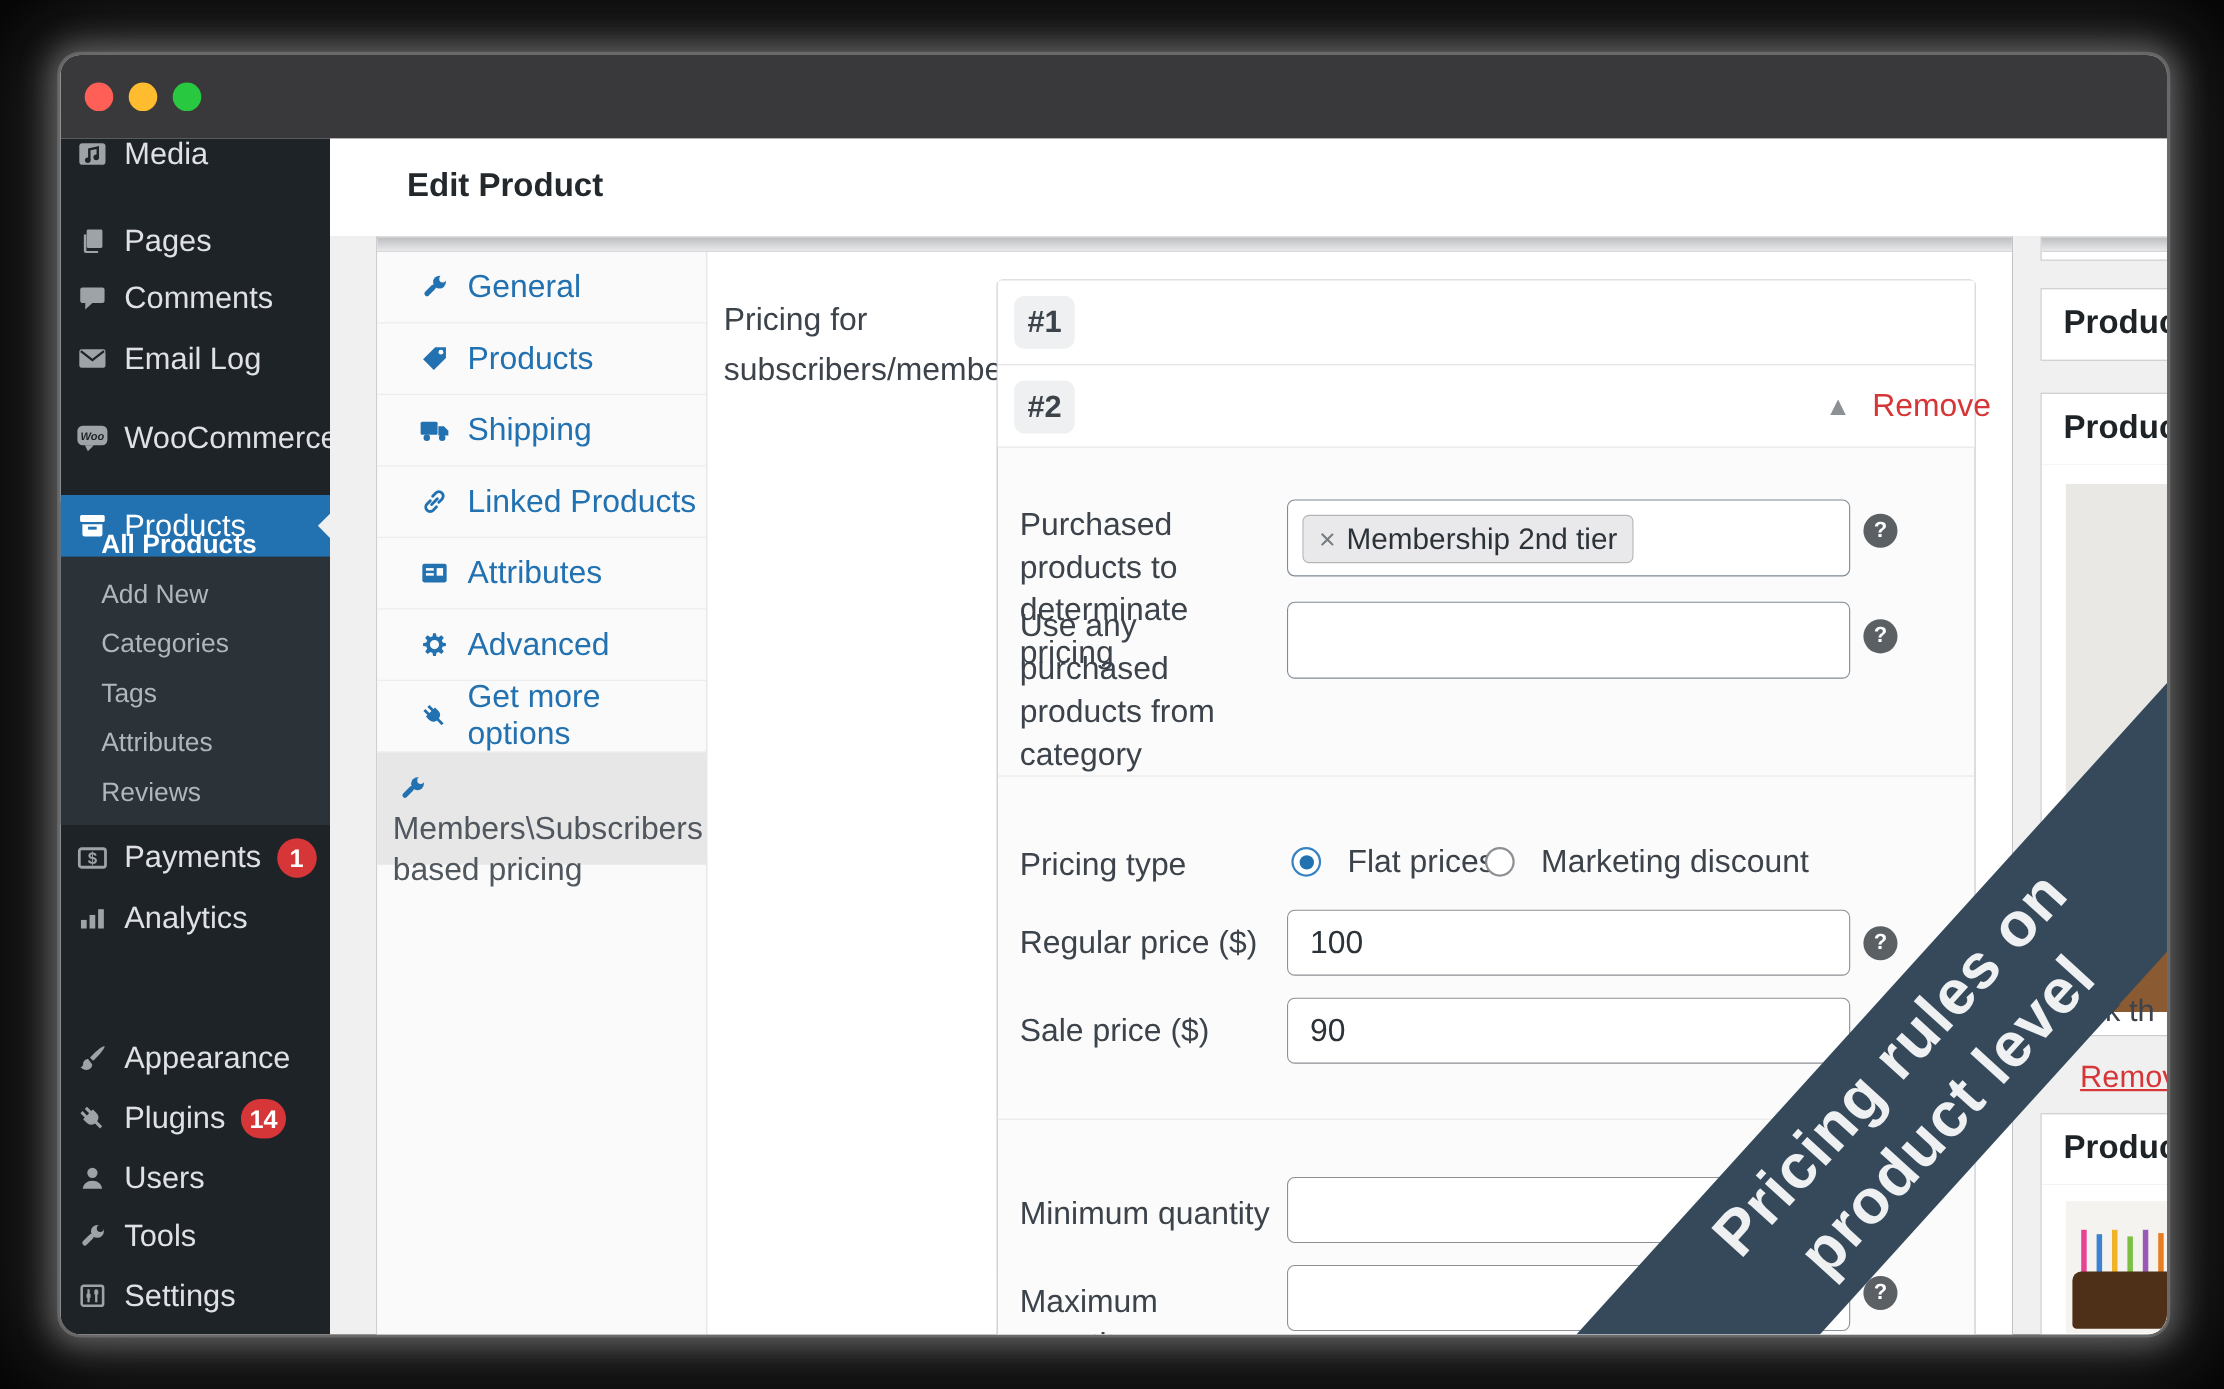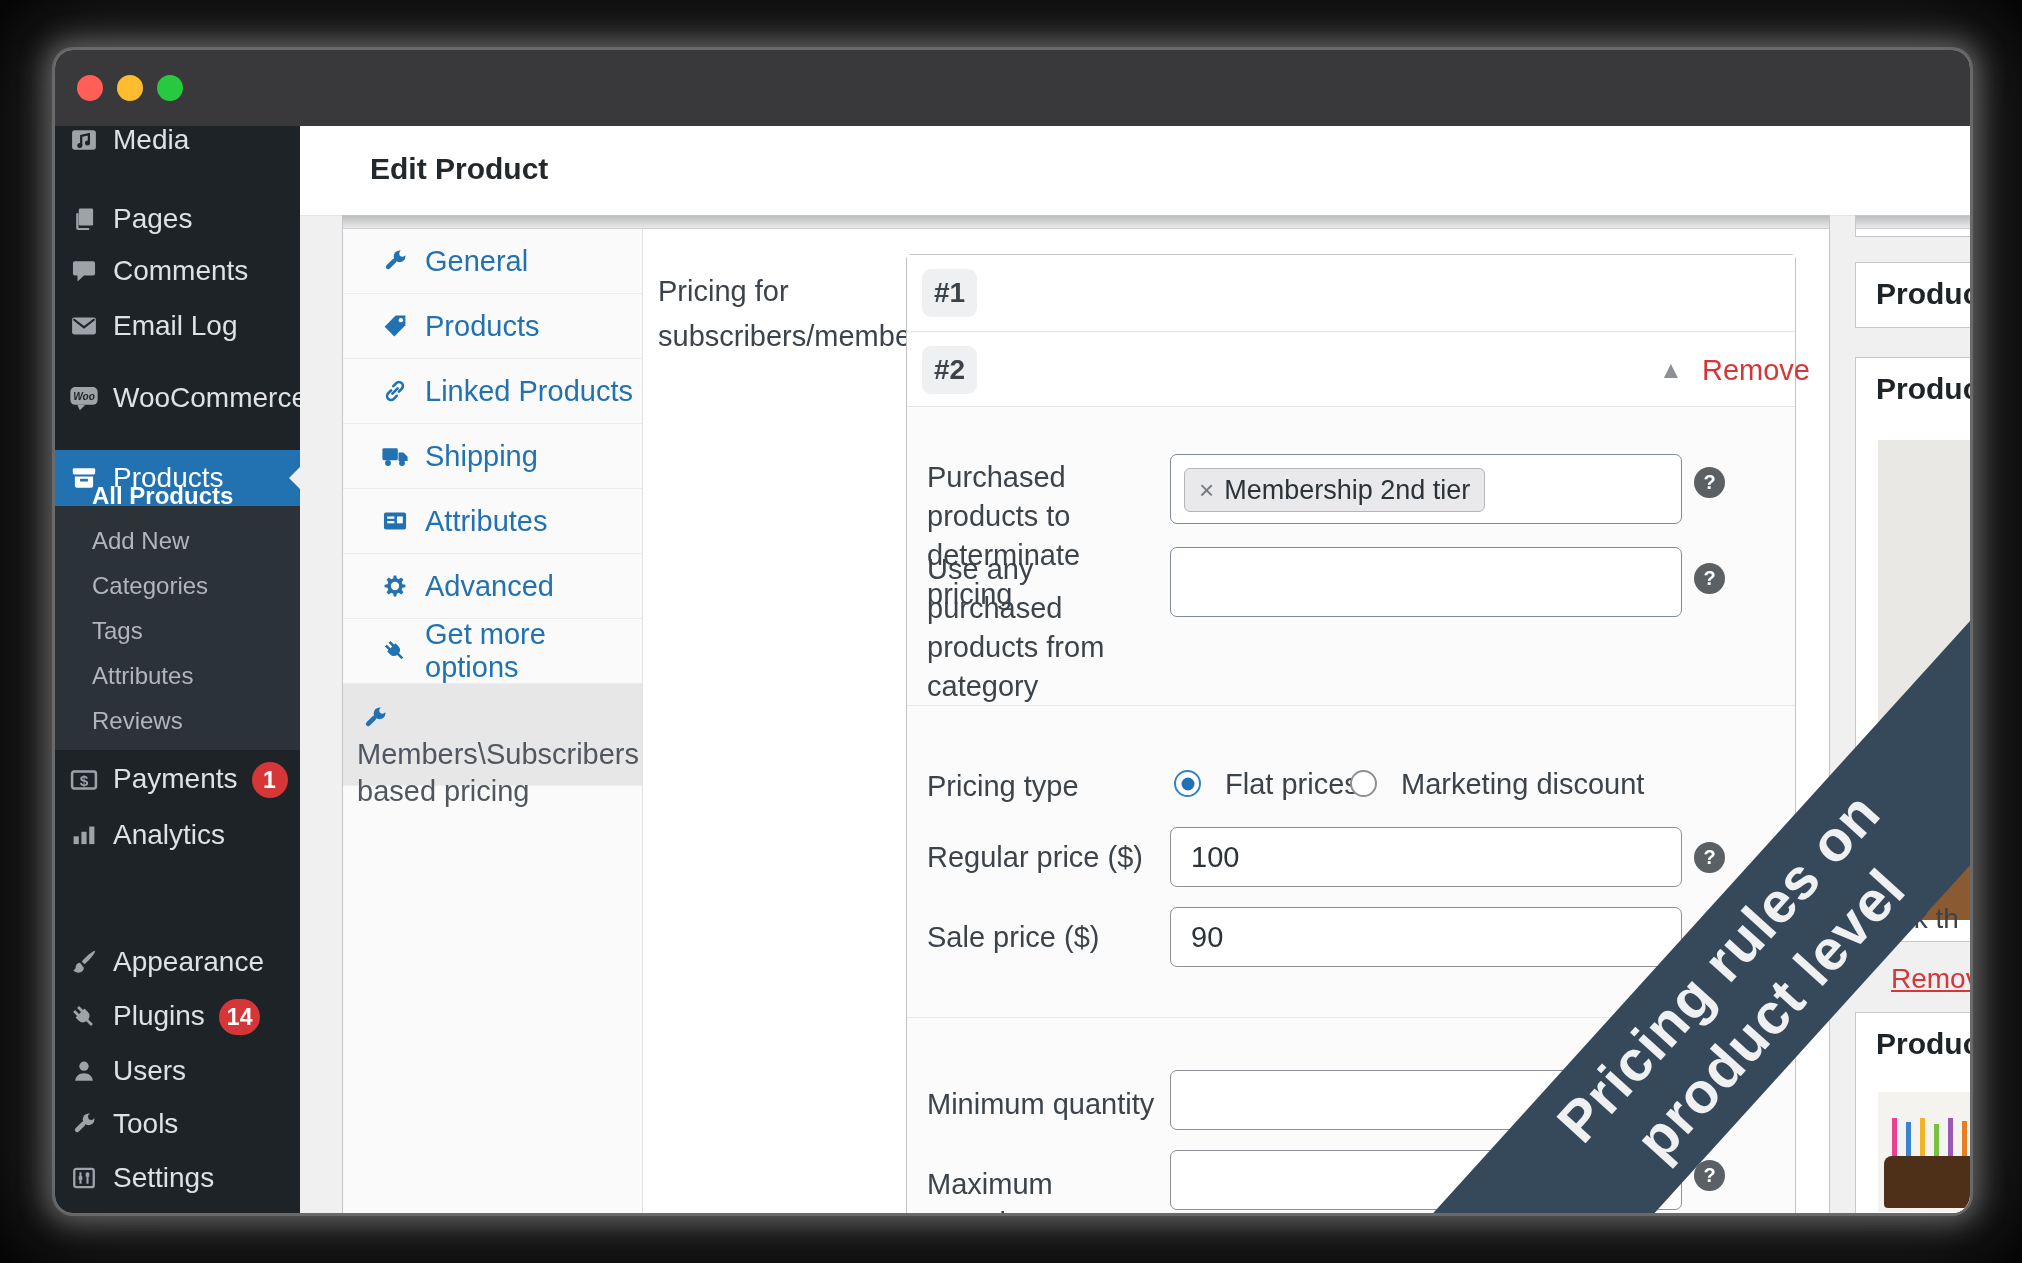--- a/index.html
+++ b/index.html
@@ -270,38 +270,38 @@
           <span class="tic">
                 <svg width="26" height="26" viewBox="0 0 20 20" fill="currentColor">
                   <path d="M2 10.5 10.5 2H18v7.5L9.5 18z"></path>
                   <circle cx="14.5" cy="5.5" r="1.7" fill="#fafafa"></circle>
                 </svg>
               </span>
           <span>Products</span>
         </div>
         <div class="tab">
           <span class="tic">
-                <svg width="26" height="26" viewBox="0 0 20 20" fill="none" stroke="currentColor" stroke-width="2" stroke-linecap="round">
-                  <path d="M8 12l4-4"></path>
-                  <path d="M7 9.5l-2.2 2.2a3 3 0 0 0 4.3 4.3L11.3 13.7"></path>
-                  <path d="M13 10.5l2.2-2.2a3 3 0 0 0-4.3-4.3L8.7 6.3"></path>
-                </svg>
-              </span>
-          <span>Linked Products</span>
-        </div>
-        <div class="tab">
-          <span class="tic">
                 <svg width="28" height="28" viewBox="0 0 20 20" fill="currentColor">
                   <rect x="1" y="4.5" width="11" height="8.5" rx="1"></rect>
                   <path d="M12.5 7.5h3.6l2.9 3v3h-6.5z"></path>
                   <circle cx="5" cy="15" r="2.1"></circle>
                   <circle cx="15" cy="15" r="2.1"></circle>
                 </svg>
               </span>
           <span>Shipping</span>
+        </div>
+        <div class="tab">
+          <span class="tic">
+                <svg width="26" height="26" viewBox="0 0 20 20" fill="none" stroke="currentColor" stroke-width="2" stroke-linecap="round">
+                  <path d="M8 12l4-4"></path>
+                  <path d="M7 9.5l-2.2 2.2a3 3 0 0 0 4.3 4.3L11.3 13.7"></path>
+                  <path d="M13 10.5l2.2-2.2a3 3 0 0 0-4.3-4.3L8.7 6.3"></path>
+                </svg>
+              </span>
+          <span>Linked Products</span>
         </div>
         <div class="tab">
           <span class="tic">
                 <svg width="26" height="26" viewBox="0 0 20 20" fill="currentColor">
                   <rect x="1.5" y="3.5" width="17" height="13" rx="1.5"></rect>
                   <g fill="#fafafa">
                     <rect x="4" y="6.5" width="5.5" height="1.8"></rect>
                     <rect x="4" y="10" width="5.5" height="1.8"></rect>
                     <rect x="11.5" y="6.5" width="4.5" height="5.3"></rect>
                   </g>

